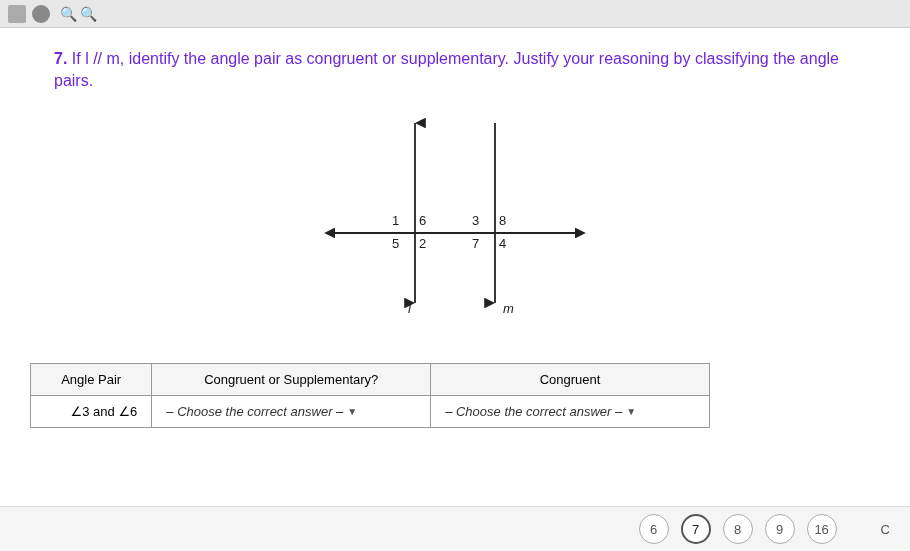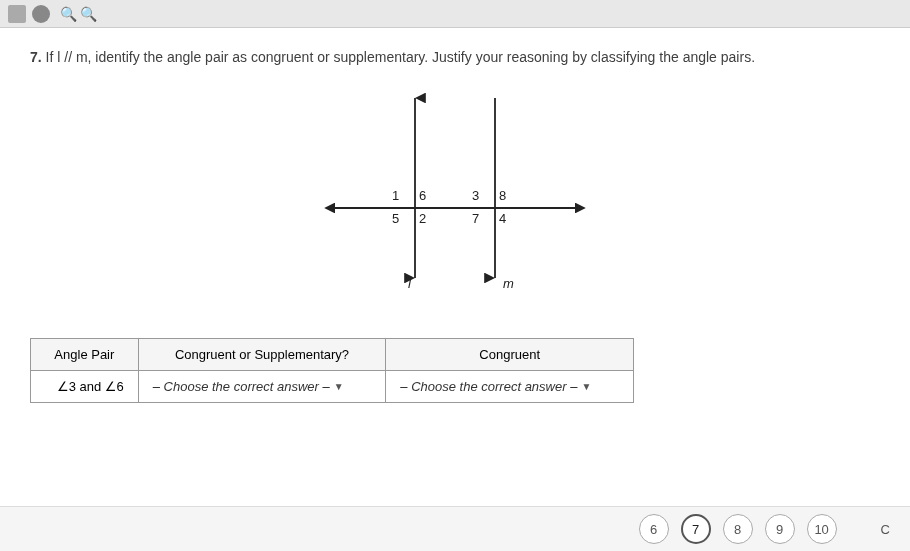--- a/index.html
+++ b/index.html
@@ -38,24 +38,25 @@
       background: #888;
     }
 
     .main-content {
       padding: 20px 30px;
       background: #fff;
       min-height: 500px;
     }
 
     .question-text {
-      font-size: 14px;
-      color: #404040;
+      font-size: 16px;
+      color: #6d28d9;
       line-height: 1.4;
       margin-bottom: 20px;
+      margin-left: 24px;
     }
 
     .question-number {
       font-weight: bold;
     }
 
     .diagram-area {
       display: flex;
       justify-content: center;
       margin-bottom: 30px;
@@ -66,21 +67,21 @@
       width: 280px;
       height: 220px;
     }
 
     .table-area {
       margin-top: 10px;
     }
 
     .answer-table {
       border-collapse: collapse;
-      width: 604px;
+      width: 680px;
       border: 1px solid #999;
     }
 
     .answer-table th, .answer-table td {
       border: 1px solid #999;
       padding: 8px 14px;
       text-align: right;
       font-size: 13px;
     }
 
@@ -249,17 +250,17 @@
   <div class="nav-circle active">
     <span>7</span>
   </div>
   <div class="nav-circle">
     <span>8</span>
   </div>
   <div class="nav-circle">
     <span>9</span>
   </div>
   <div class="nav-circle">
-    <span>10</span>
+    <span>16</span>
   </div>
   <div style="width:20px;"></div>
   <span style="font-size:13px;color:#555;">C</span>
 </div>
 
 </body></html>

